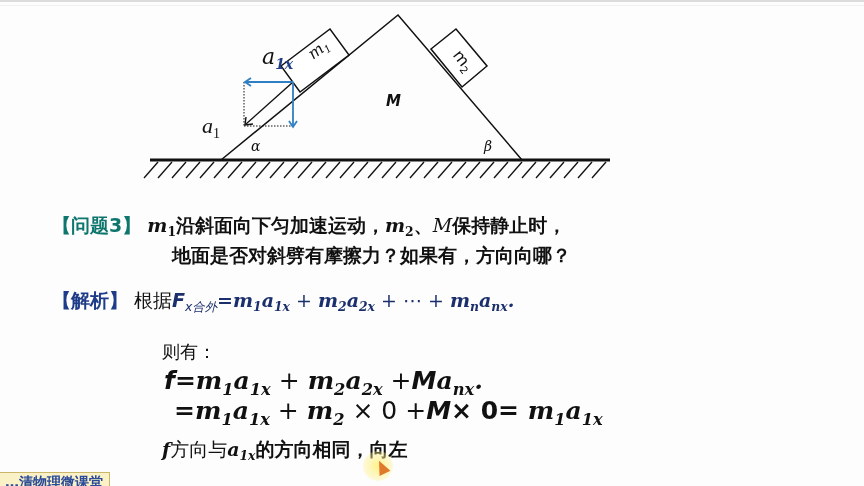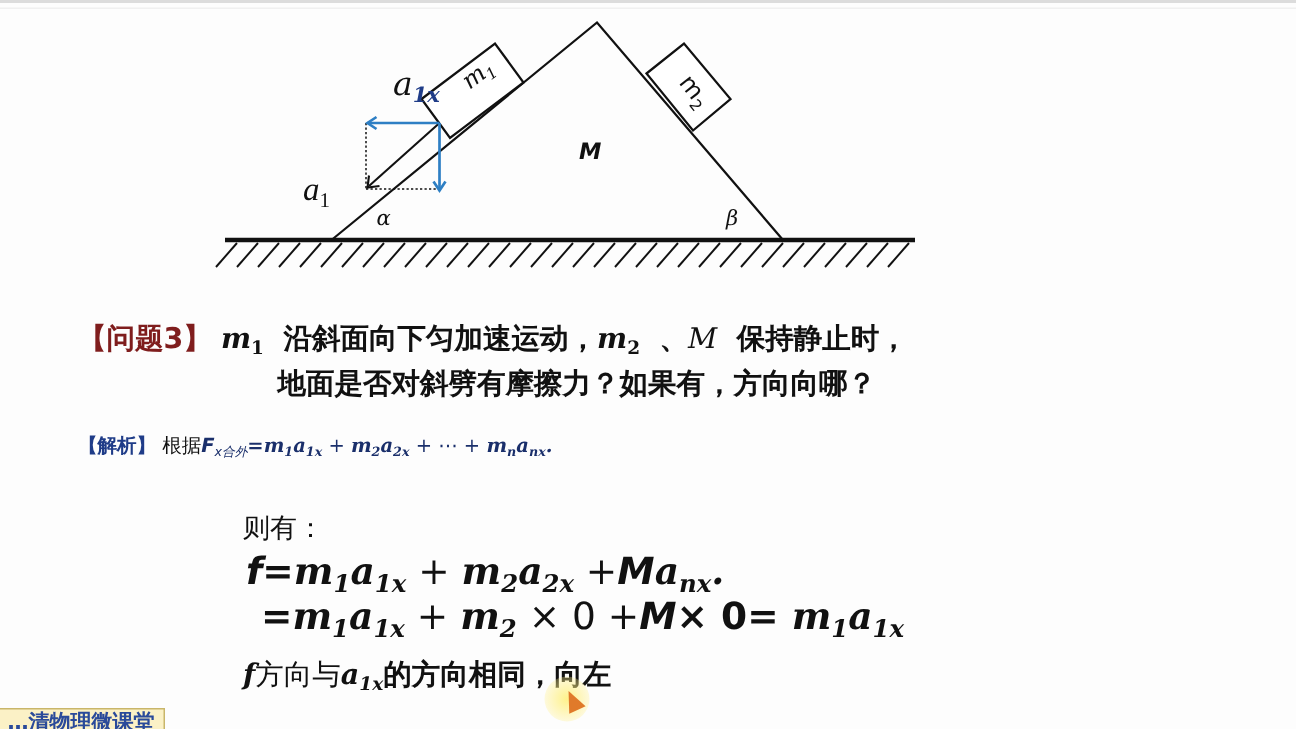--- a/index.html
+++ b/index.html
@@ -5,29 +5,29 @@
   html, body { margin: 0; padding: 0; }
   body {
     width: 864px; height: 486px; overflow: hidden; position: relative;
     background: #fdfdfd;
     font-family: "DejaVu Serif", "Liberation Serif", serif;
   }
   .top-rule { position: absolute; left: 0; top: 0; width: 864px; height: 2px; background: #dcdcdc; }
   .top-rule2 { position: absolute; left: 0; top: 5px; width: 864px; height: 1px; background: #f0f0f0; }
   svg.diagram { position: absolute; left: 0; top: 0; }
   .txt { position: absolute; white-space: nowrap; color: #111; }
-  .cn { font-family: Liberation Mono, monospace; font-weight: bold; margin-left: 13px; }
-  .red { color: #7f1d1d; font-family: "DejaVu Sans", sans-serif; font-weight: bold; }
+  .cn { font-family: Liberation Mono, monospace; font-weight: bold; }
+  .red { color: #0f766e; font-family: "DejaVu Sans", sans-serif; font-weight: bold; }
   .navy { color: #1f3c88; font-family: "DejaVu Sans", sans-serif; font-weight: bold; }
   .math { font-family: "DejaVu Serif", serif; font-style: italic; font-weight: bold; }
   .navy-math { color: #1a2f6b; font-family: "DejaVu Serif", serif; font-style: italic; font-weight: bold; }
   sub { font-size: 0.65em; vertical-align: -0.35em; }
   .q-line1 { left: 52px; top: 213px; font-size: 19px; }
   .q-line2 { left: 172px; top: 243px; font-size: 19px; }
-  .a-line { left: 52px; top: 288px; font-size: 13px; }
+  .a-line { left: 52px; top: 288px; font-size: 19px; }
   .then { left: 162px; top: 340px; font-size: 18px; font-family: Liberation Mono, monospace; }
   .eq1 { left: 164px; top: 366px; font-size: 25px; }
   .eq2 { left: 174px; top: 396px; font-size: 25px; }
   .concl { left: 162px; top: 437px; font-size: 19px; }
   .badge {
     position: absolute; left: -10px; top: 472px; height: 20px; padding: 0 6px 0 14px;
     background: #fbf1c6; border: 1px solid #c9b66a; color: #2a4a9a;
     font-family: "DejaVu Sans", sans-serif; font-weight: bold; font-size: 14px; line-height: 18px;
   }
   .cursor-glow { position: absolute; left: 363px; top: 451px; width: 30px; height: 30px; border-radius: 50%;

